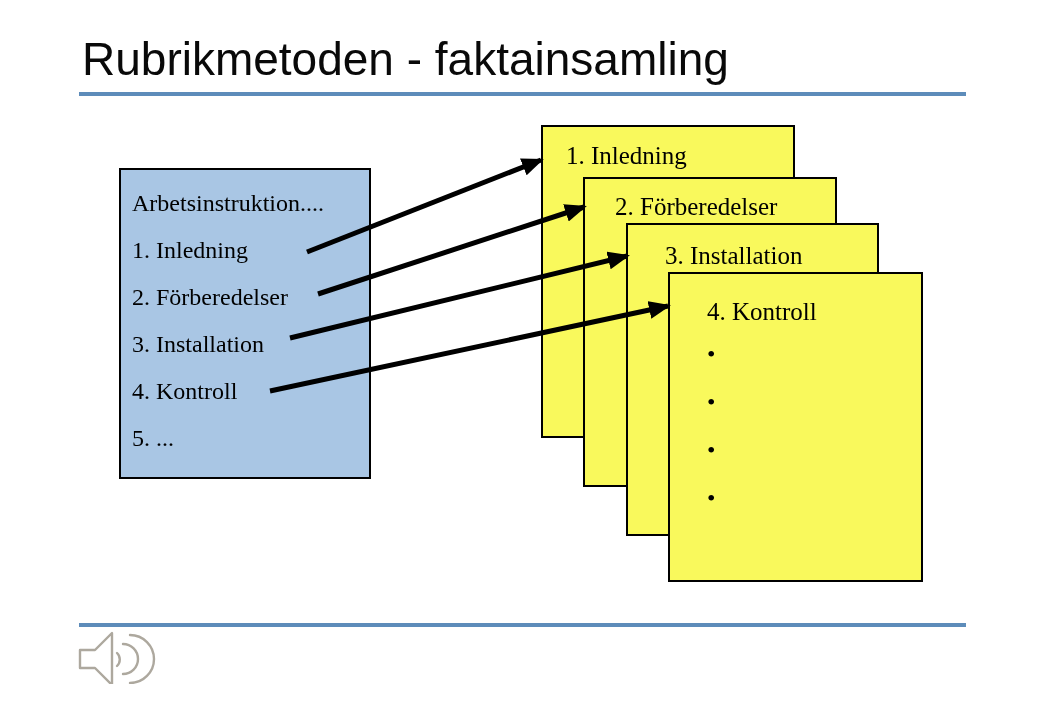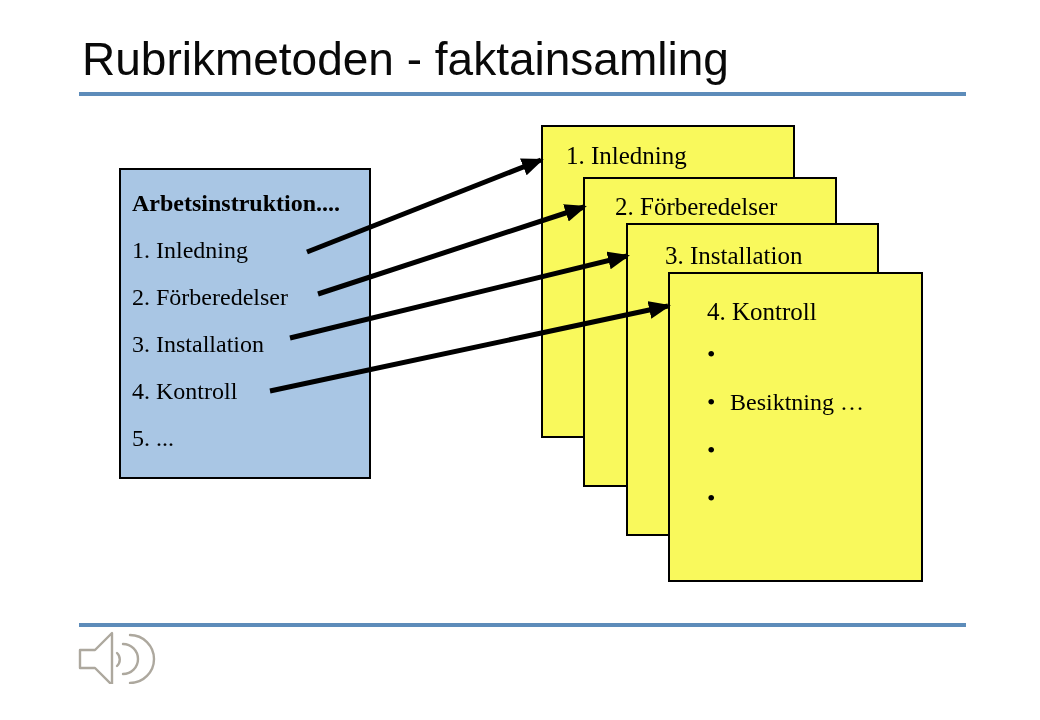--- a/index.html
+++ b/index.html
@@ -17,21 +17,21 @@
   .title-rule  { left:79px; top:92px;  width:887px; }
   .footer-rule { left:79px; top:623px; width:887px; }
 
   
   .blue-box {
     position:absolute; left:119px; top:168px; width:252px; height:311px;
     background:#A9C6E4; border:2px solid #000; box-sizing:border-box;
     padding:10px 0 0 11px; font-size:24px;
   }
   .box-line { height:47px; line-height:47px; white-space:nowrap; }
-  .box-heading { font-weight:700; }
+  .box-heading { font-weight:400; }
 
   
   .card {
     position:absolute; background:#F9F95C; border:2px solid #000;
     box-sizing:border-box; font-size:25px;
   }
   .card-title { line-height:30px; white-space:nowrap; }
   .card1 { left:541px; top:125px; width:254px; height:313px; padding:14px 0 0 23px; }
   .card2 { left:583px; top:177px; width:254px; height:310px; padding:13px 0 0 30px; }
   .card3 { left:626px; top:223px; width:253px; height:313px; padding:16px 0 0 37px; }
@@ -97,21 +97,20 @@
   </div>
 
   <div class="card card4">
     <div class="card-title">4. Kontroll</div>
     <ul class="card-bullets">
       <li>
           <span class="dot">•</span>
         </li>
       <li>
           <span class="dot">•</span>
-          <span>Besiktning …</span>
         </li>
       <li>
           <span class="dot">•</span>
           <span></span>
         </li>
       <li>
           <span class="dot">•</span>
           <span></span>
         </li>
     </ul>

